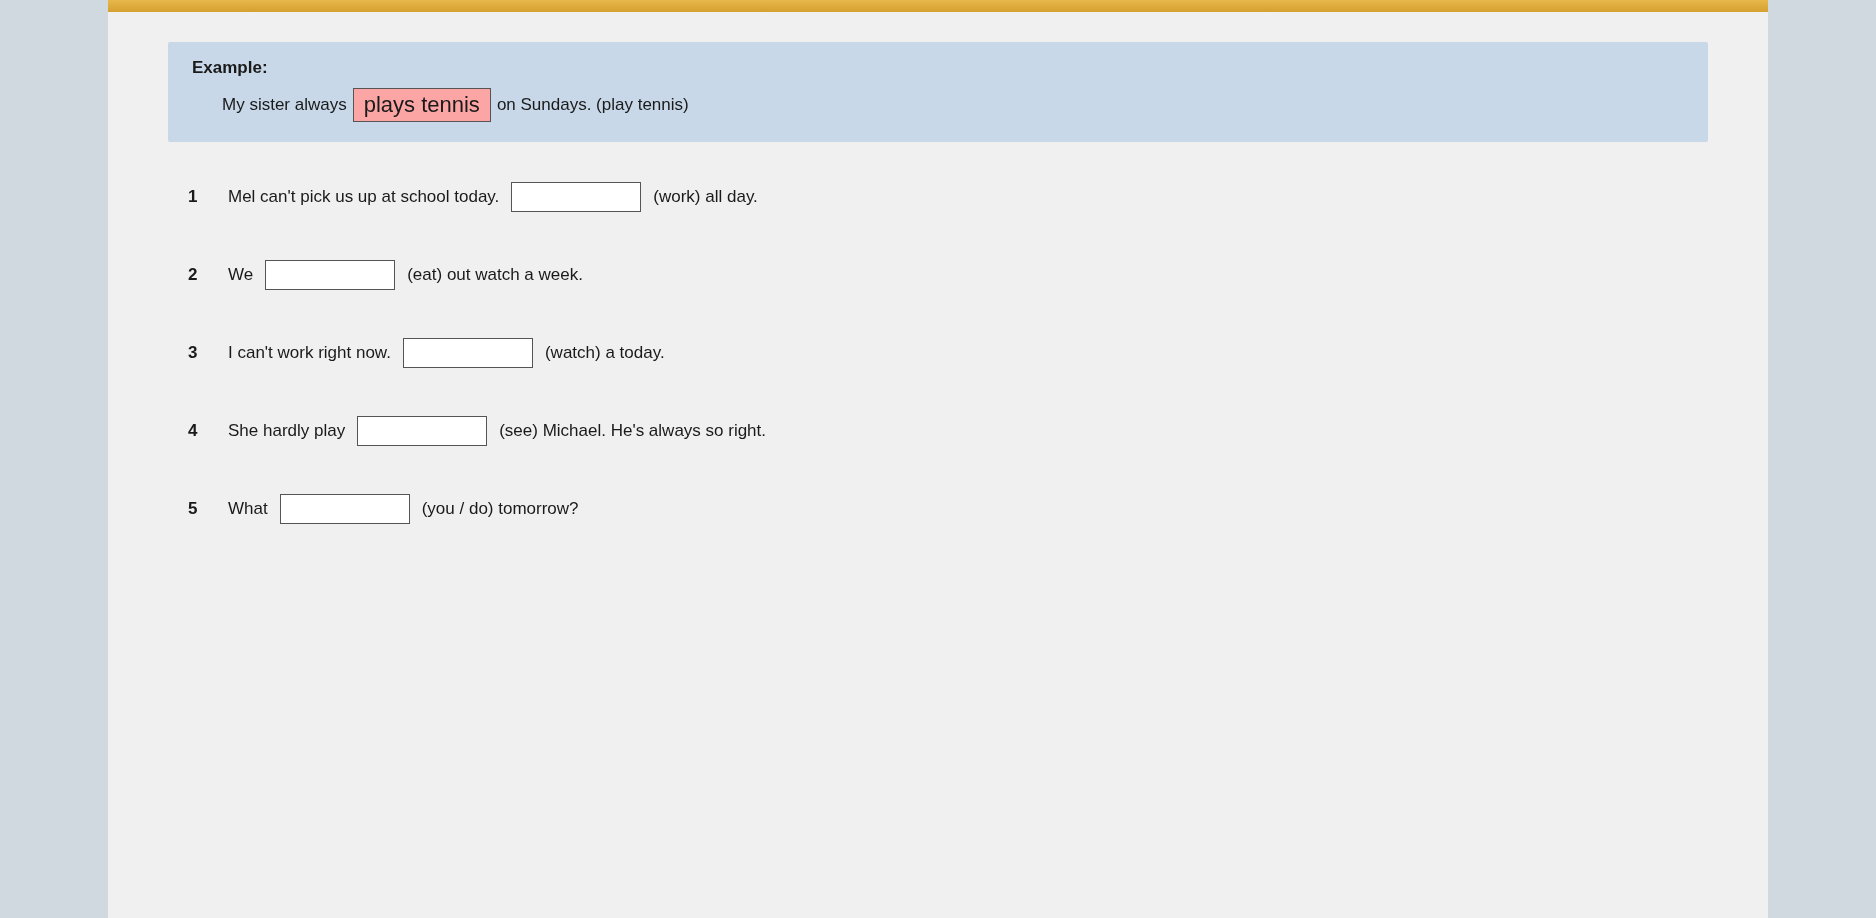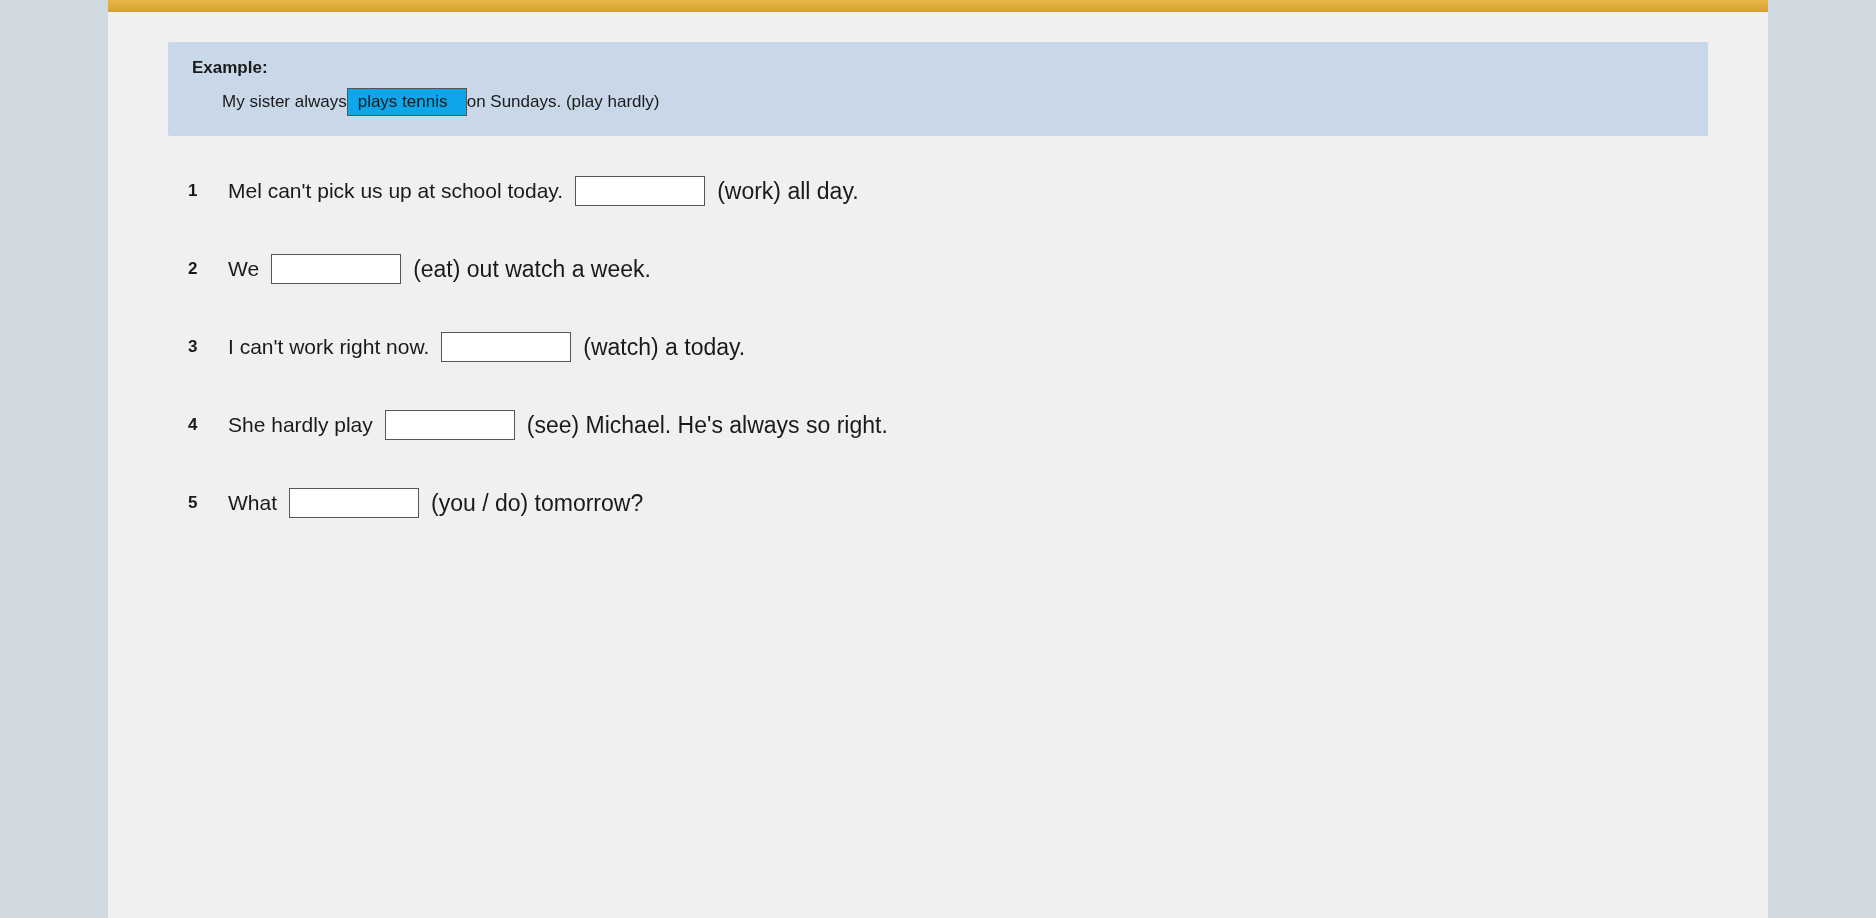--- a/index.html
+++ b/index.html
@@ -49,30 +49,31 @@
       font-size: 17px;
       color: #1a1a1a;
       margin-bottom: 10px;
     }
 
     .example-sentence {
       font-size: 17px;
       color: #1a1a1a;
       display: flex;
       align-items: center;
+      gap: 6px;
       padding-left: 30px;
     }
 
     .answer-box {
       border: 1.5px solid #555;
       padding: 3px 10px;
-      background-color: #0ea5e9;
+      background-color: #fca5a5;
       min-width: 120px;
       display: inline-block;
-      font-size: 17px;
+      font-size: 22px;
       color: #1a1a1a;
     }
 
     .exercise-list {
       list-style: none;
       display: flex;
       flex-direction: column;
       gap: 48px;
       padding-left: 20px;
     }
@@ -85,55 +86,55 @@
       color: #1a1a1a;
     }
 
     .exercise-number {
       font-weight: bold;
       min-width: 28px;
       font-size: 17px;
     }
 
     .exercise-text {
-      font-size: 21px;
+      font-size: 17px;
       color: #1a1a1a;
     }
 
     .input-blank {
       border: 1.5px solid #555;
       background-color: #fff;
       width: 130px;
       height: 30px;
       display: inline-block;
       vertical-align: middle;
       font-size: 15px;
       padding: 2px 6px;
       outline: none;
     }
 
     .hint-text {
-      font-size: 23px;
+      font-size: 17px;
       color: #1a1a1a;
     }
   </style>
 </head>
 <body>
 
 <div class="page-wrapper">
   <div class="top-bar"></div>
 
   <div class="content-area">
 
     <div class="example-box">
       <div class="example-label">Example:</div>
       <div class="example-sentence">
         <span>My sister always</span>
         <span class="answer-box">plays tennis</span>
-        <span>on Sundays. (play hardly)</span>
+        <span>on Sundays. (play tennis)</span>
       </div>
     </div>
 
     <ul class="exercise-list">
 
       <li class="exercise-item">
         <span class="exercise-number">1</span>
         <span class="exercise-text">Mel can't pick us up at school today.</span>
         <input class="input-blank" type="text" style="">
         <span class="hint-text">(work) all day.</span>

